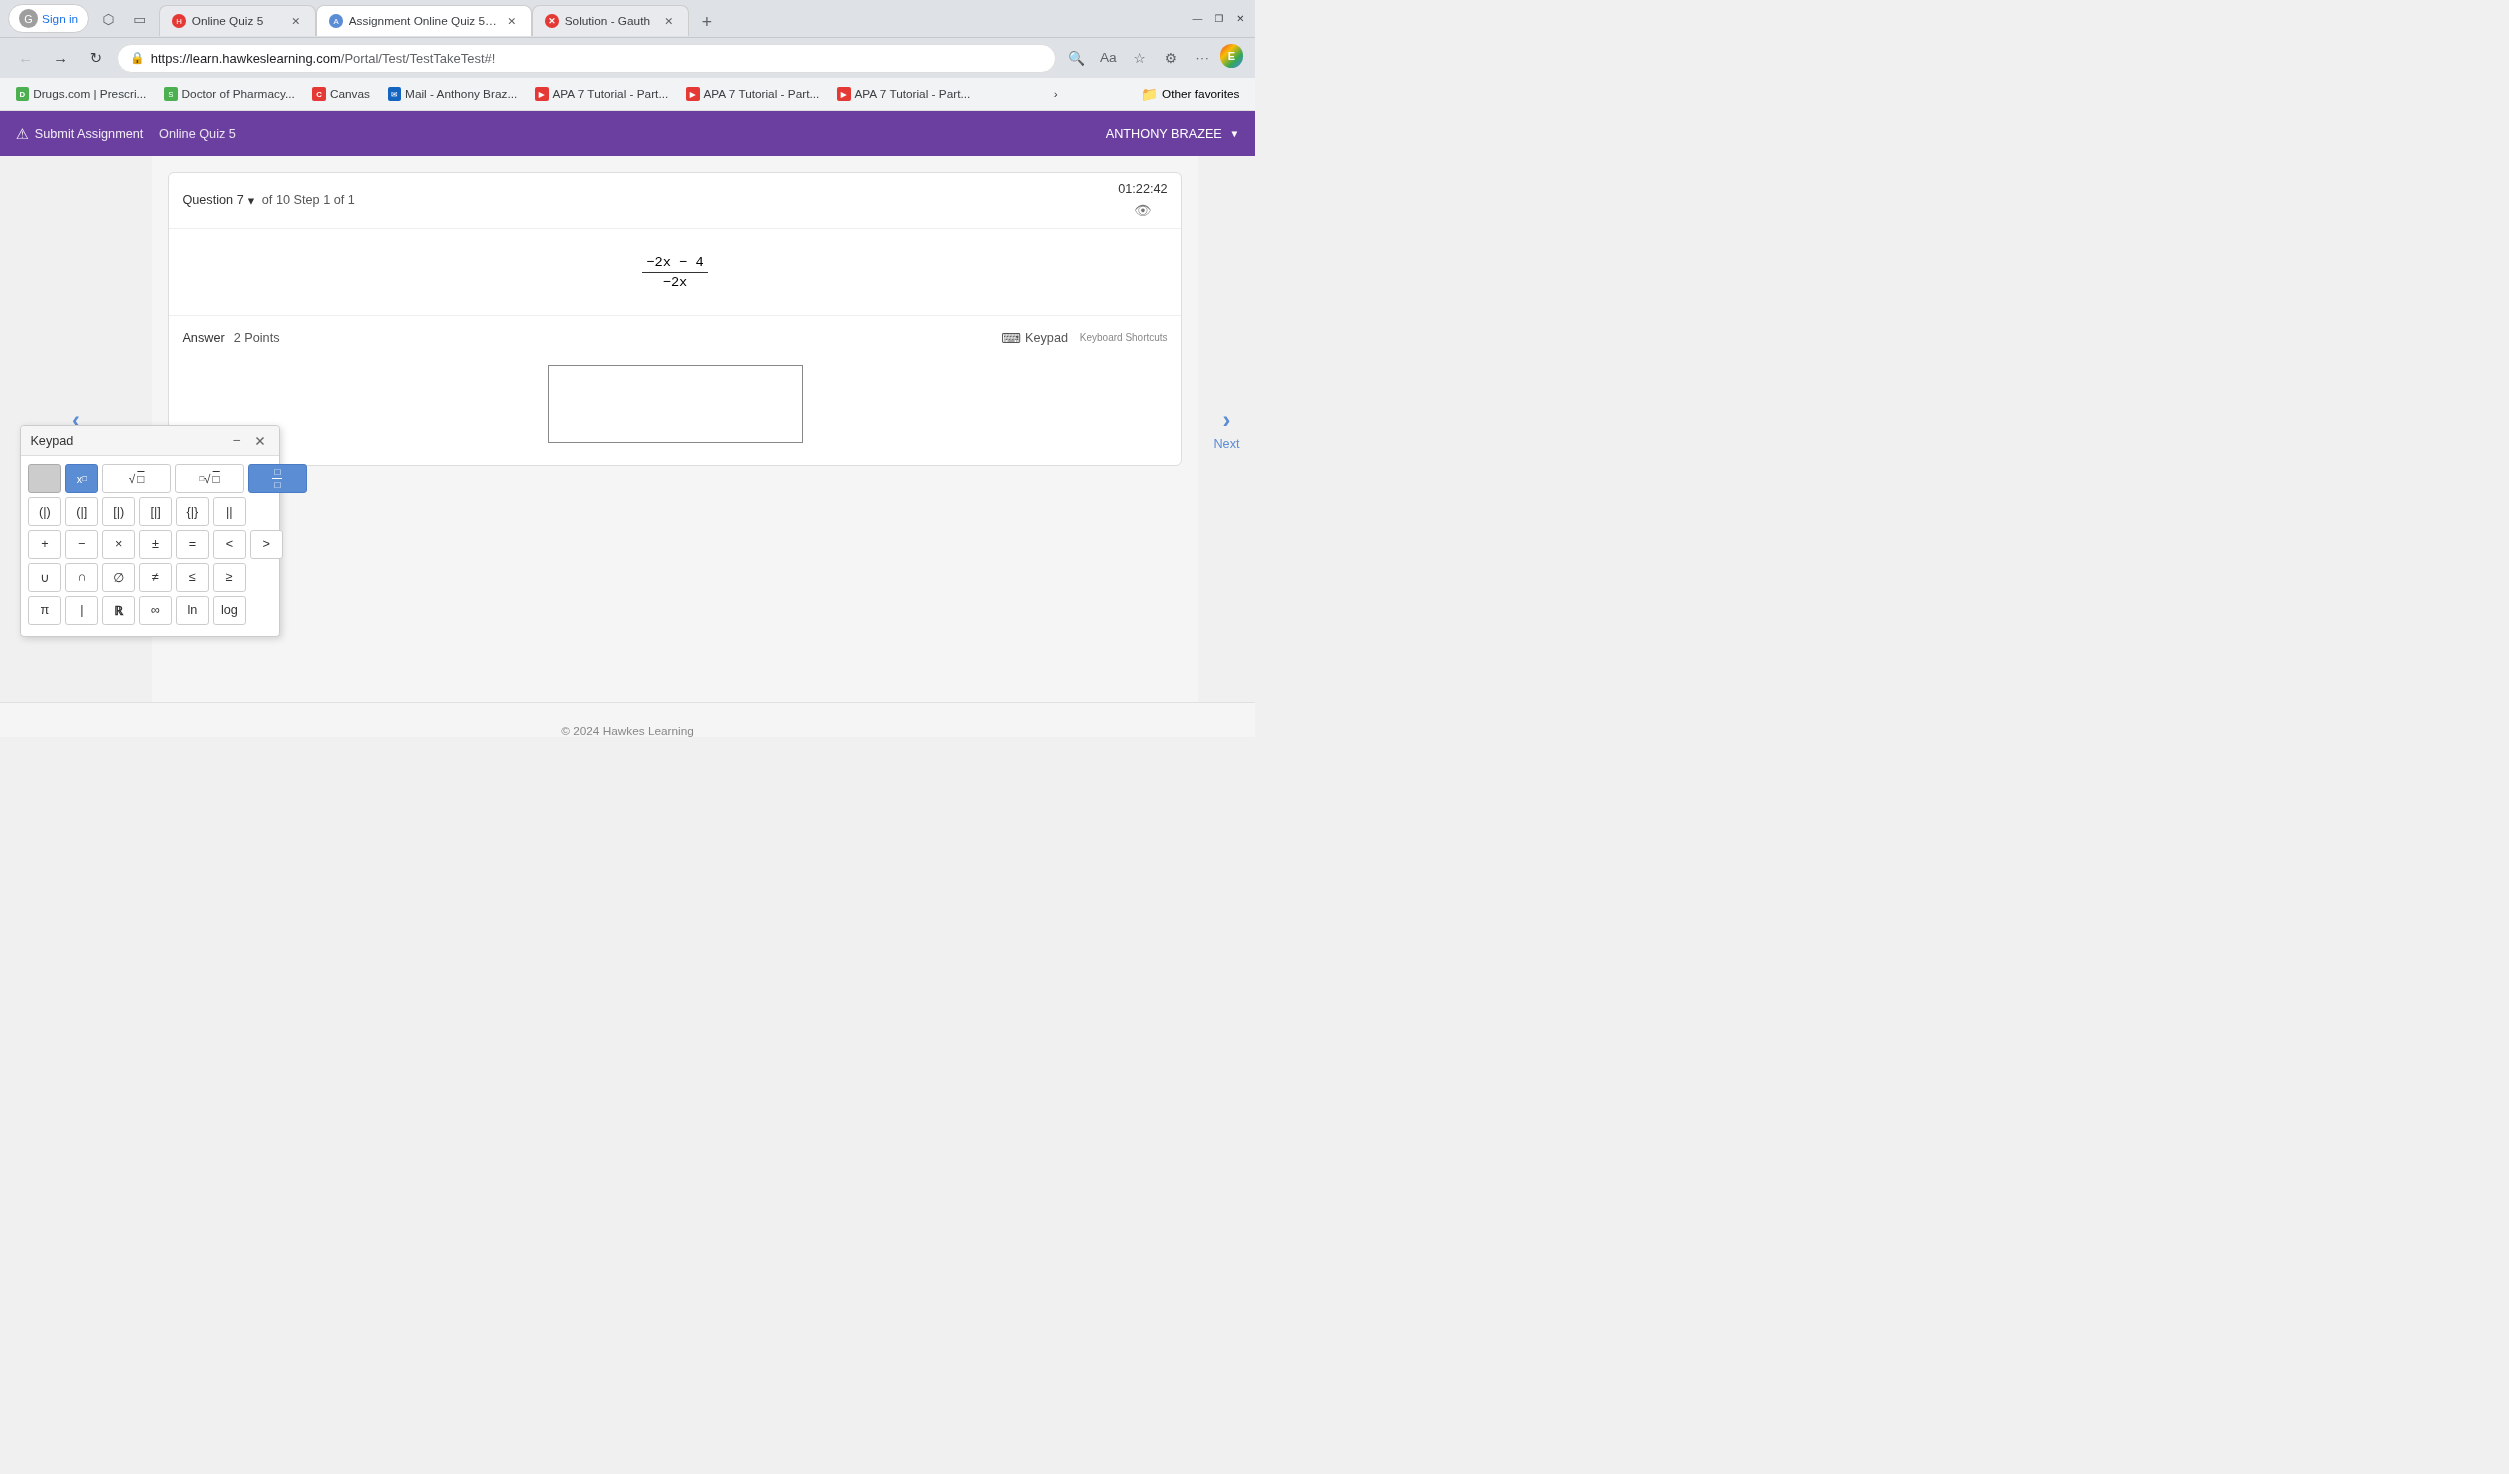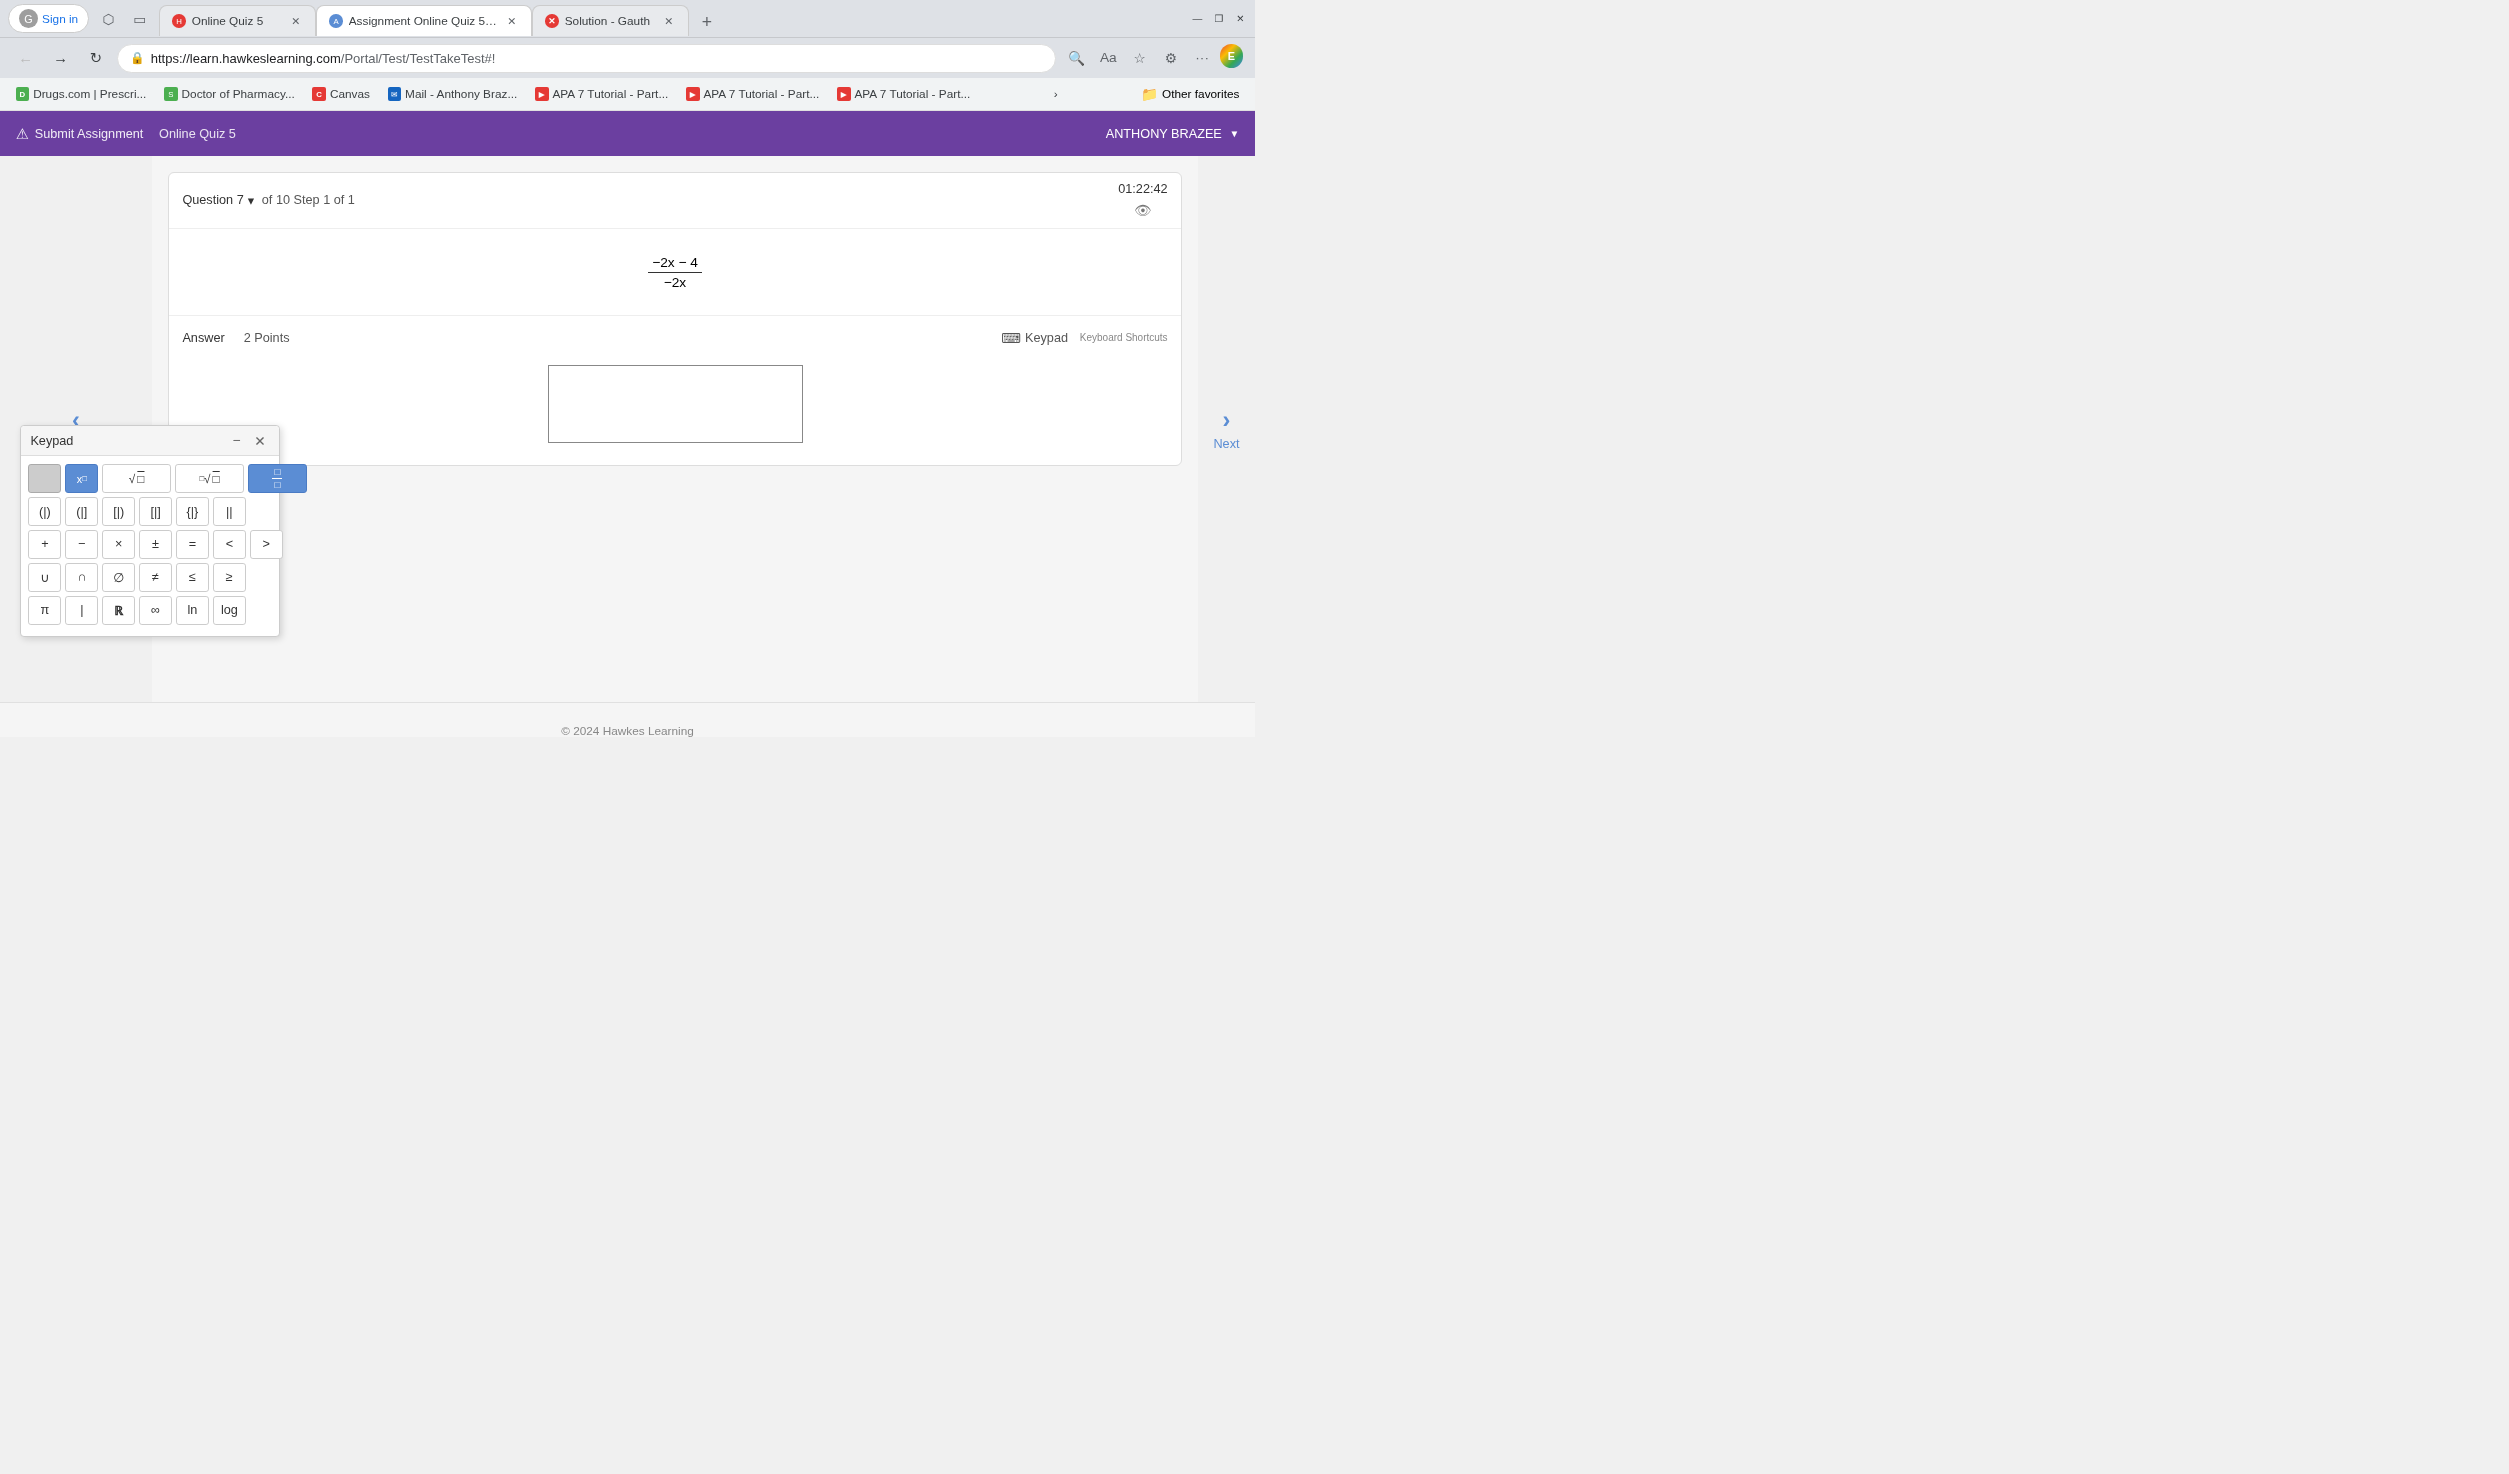--- a/index.html
+++ b/index.html
@@ -62,21 +62,21 @@
     .question-card { background: white; border: 1px solid #ddd; border-radius: 6px; }
     .question-header { display: flex; align-items: center; justify-content: space-between; padding: 9.8px 13.7px; border-bottom: 1px solid #eee; }
     .question-nav { display: flex; align-items: center; gap: 7.8px; }
     .question-num { font-size: 12.7px; color: #333; display: flex; align-items: center; gap: 3.9px; }
     .question-step { font-size: 12.7px; color: #555; }
     .question-timer { display: flex; align-items: center; gap: 5.9px; font-size: 12.7px; color: #333; font-weight: 500; flex-direction: column; }
     .timer-icon { color: #777; font-size: 13.7px; cursor: pointer; }
 
     .question-body { padding: 13.7px; }
     .question-text { font-size: 12.7px; color: #333; line-height: 1.5; margin-bottom: 19.6px; }
-    .math-expression { text-align: center; margin: 11.8px 0; }
+    .math-expression { text-align: center; margin: 11.8px 0; font-family: Liberation Mono, monospace; }
     .fraction { display: inline-flex; flex-direction: column; align-items: center; font-size: 13.7px; }
     .fraction .numerator { border-bottom: 1px solid #333; padding: 0 3.9px 2px; }
     .fraction .denominator { padding: 2px 3.9px 0; }
 
     .answer-section { padding: 13.7px; border-top: 1px solid #eee; }
     .answer-header { display: flex; align-items: center; justify-content: space-between; margin-bottom: 11.8px; }
     .answer-label { font-size: 12.7px; color: #333; font-weight: 500; }
     .answer-points { font-size: 12.7px; color: #555; }
     .answer-tools { display: flex; align-items: center; gap: 11.8px; }
     .keypad-btn { display: flex; align-items: center; gap: 3.9px; font-size: 12.7px; color: #555; cursor: pointer; }
@@ -261,21 +261,21 @@
           <div class="math-expression">
             <div class="fraction">
               <div class="numerator">−2x − 4</div>
               <div class="denominator">−2x</div>
             </div>
           </div>
         </div>
 
         <div class="answer-section">
           <div class="answer-header">
-            <div style="display:flex;align-items:center;gap:19px;text-align:right;">
+            <div style="display:flex;align-items:center;gap:9px;text-align:right;">
               <span class="answer-label">Answer</span>
               <span class="answer-points">2 Points</span>
             </div>
             <div class="answer-tools">
               <div class="keypad-btn">
                 <span style="font-size:13.7px;">⌨</span>
                 <span>Keypad</span>
               </div>
               <span class="keyboard-shortcuts">Keyboard Shortcuts</span>
             </div>

